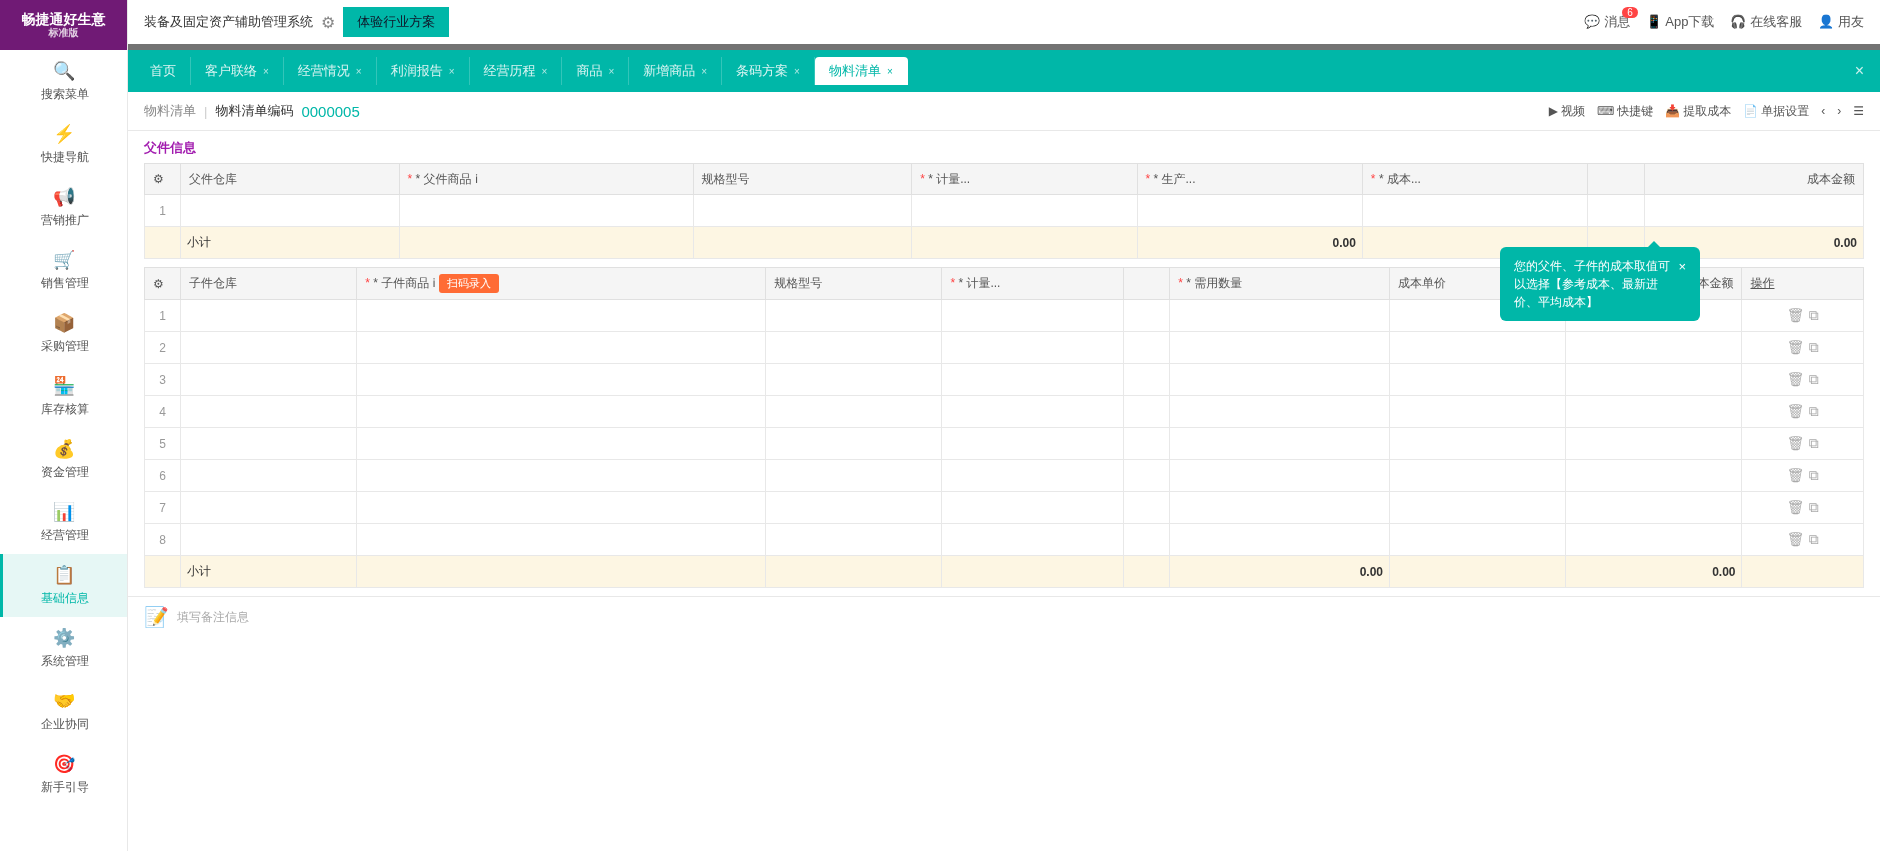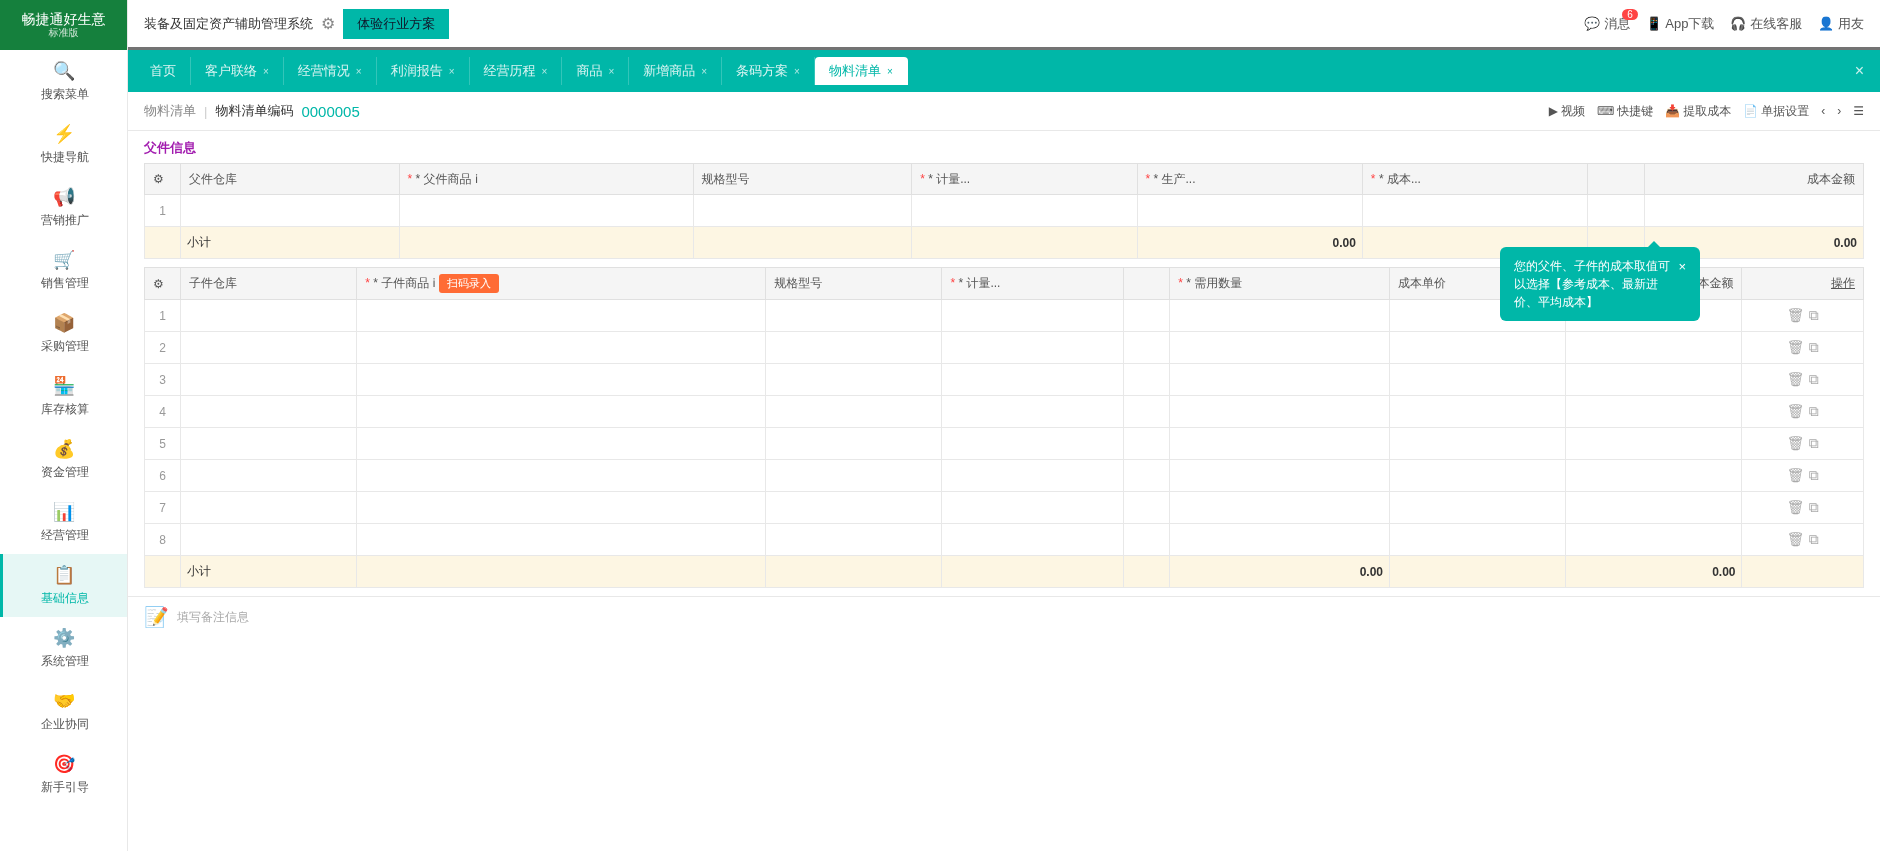--- a/index.html
+++ b/index.html
@@ -8,28 +8,28 @@
     
     .sidebar {
       width: 128px;
       background: #fff;
       border-right: 1px solid #e8e8e8;
       display: flex;
       flex-direction: column;
       flex-shrink: 0;
     }
     .sidebar-logo {
-      background: #15803d;
+      background: #701a75;
       height: 50px;
       display: flex;
       align-items: center;
       justify-content: center;
       color: #fff;
       font-size: 14px;
-      font-weight: normal;
+      font-weight: bold;
       padding: 8px;
       text-align: center;
       line-height: 1.2;
     }
     .sidebar-logo .sub { font-size: 10px; color: rgba(255,255,255,0.8); }
     .sidebar-item {
       display: flex;
       flex-direction: column;
       align-items: center;
       padding: 10px 4px;
@@ -51,21 +51,21 @@
     }
 
     
     .top-header {
       background: #fff;
       height: 50px;
       display: flex;
       align-items: center;
       justify-content: space-between;
       padding: 0 16px;
-      border-bottom: 3px solid #737373;
+      border-bottom: 6px solid #737373;
     }
     .top-header-left {
       display: flex;
       align-items: center;
       gap: 8px;
       color: #333;
       font-size: 13px;
     }
     .top-header-left .gear { font-size: 16px; color: #888; cursor: pointer; }
     .trial-btn {
@@ -486,21 +486,21 @@
               <th><span>子件仓库</span></th>
               <th><span class="req">*</span> <span>* 子件商品</span> ℹ
                 <button class="scan-btn">扫码录入</button>
               </th>
               <th><span>规格型号</span></th>
               <th><span class="req">*</span> <span>* 计量...</span></th>
               <th></th>
               <th><span class="req">*</span> <span>* 需用数量</span></th>
               <th>成本单价</th>
               <th style="text-align:right;">成本金额</th>
-              <th style="text-align:right;text-decoration:underline;">操作</th>
+              <th style="text-align:left;text-decoration:underline;">操作</th>
             </tr>
           </thead>
           <tbody id="child-tbody">
           <tr>
       <td class="row-num">1</td>
       <td></td>
       <td></td>
       <td></td>
       <td></td>
       <td></td>

